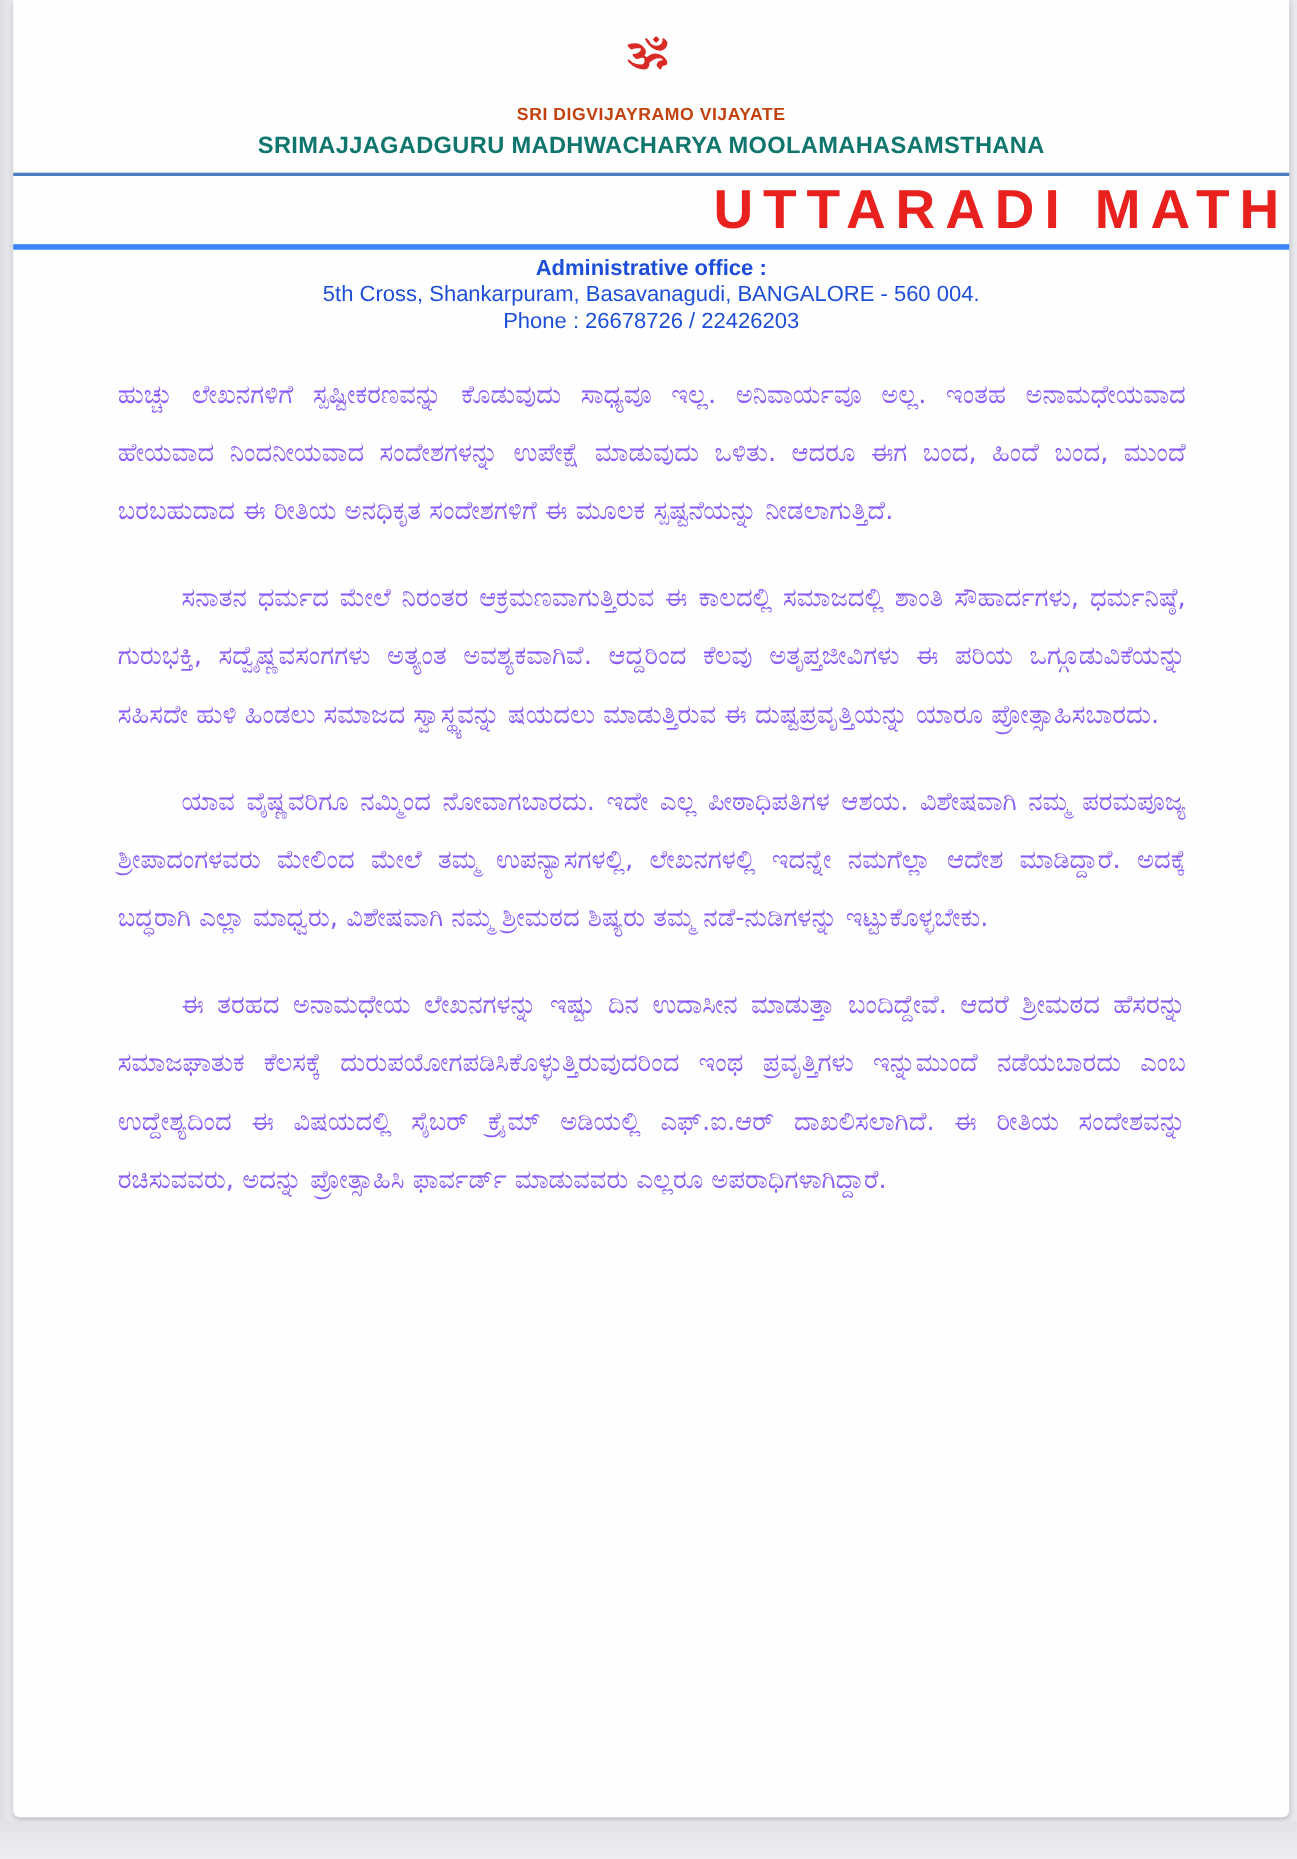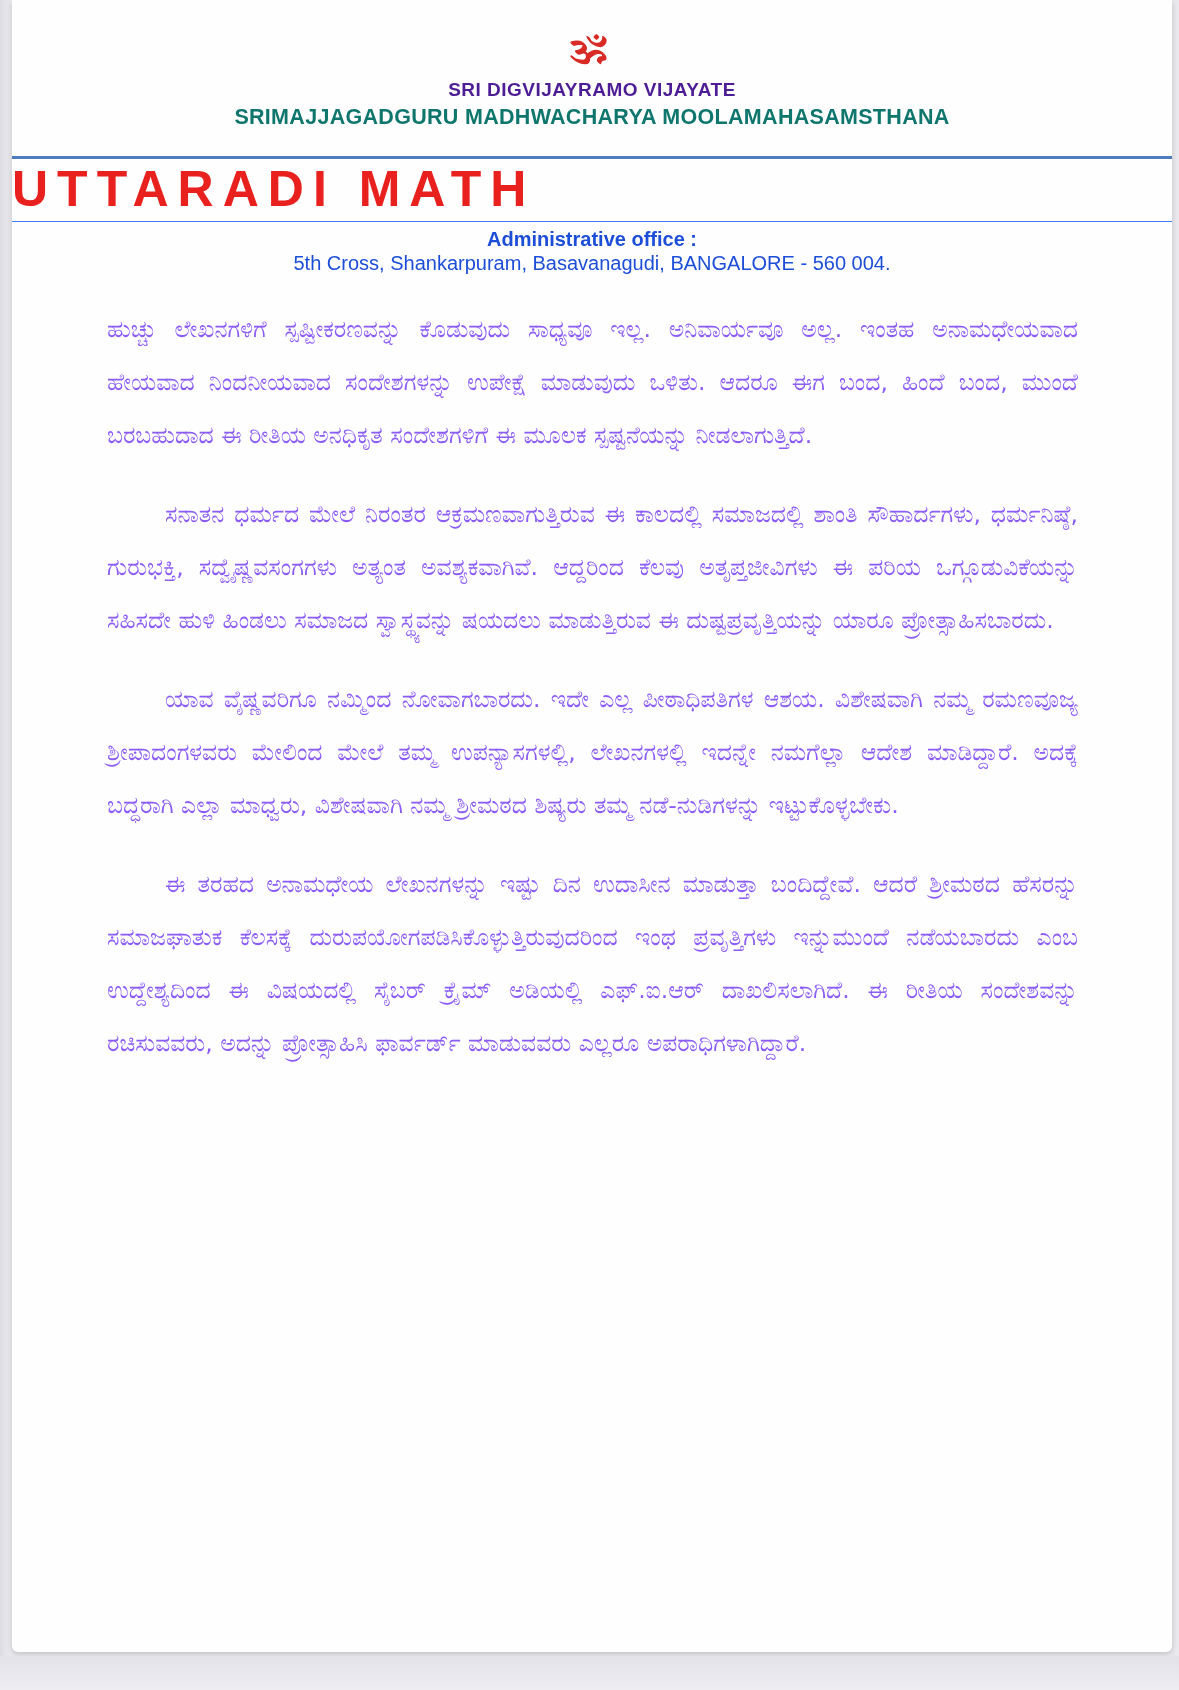--- a/index.html
+++ b/index.html
@@ -27,40 +27,40 @@
     text-align: center;
   }
   .om {
     color: #d92b26;
     font-size: 40px;
     line-height: 44px;
     font-weight: bold;
     font-family: "DejaVu Sans", sans-serif;
   }
   .motto {
-    margin-top: 6px;
-    color: #4c1d95;
-    font-size: 19px;
+    margin-top: 21px;
+    color: #c2410c;
+    font-size: 16px;
     font-weight: bold;
     line-height: 28px;
     letter-spacing: 0.5px;
   }
   .institution {
     color: #0f766e;
     font-size: 21.5px;
     font-weight: 600;
     line-height: 26px;
     letter-spacing: 0.3px;
   }
   .banner {
-    margin-top: 26px;
+    margin-top: 12px;
     border-top: 3px solid #4d7dbd;
-    border-bottom: 1px solid #3b82f6;
+    border-bottom: 5px solid #3b82f6;
     padding: 4px 0 6px 0;
-    text-align: left;
+    text-align: right;
   }
   .math-title {
     color: #e8201e;
     font-size: 50px;
     font-weight: bold;
     letter-spacing: 9px;
     line-height: 52px;
     font-family: "Liberation Sans", sans-serif;
   }
   .office-block {
@@ -135,26 +135,27 @@
   <div class="header">
     <div class="om">ॐ</div>
     <div class="motto">SRI DIGVIJAYRAMO VIJAYATE</div>
     <div class="institution">SRIMAJJAGADGURU MADHWACHARYA MOOLAMAHASAMSTHANA</div>
     <div class="banner">
       <div class="math-title">UTTARADI MATH</div>
     </div>
     <div class="office-block">
       <div class="office-label">Administrative office :</div>
       <div class="office-address">5th Cross, Shankarpuram, Basavanagudi, BANGALORE - 560 004.</div>
+      <div class="office-phone">Phone : 26678726 / 22426203</div>
     </div>
   </div>
 
   <div class="doc-body">
     <p class="para no-indent">ಹುಚ್ಚು ಲೇಖನಗಳಿಗೆ ಸ್ಪಷ್ಟೀಕರಣವನ್ನು ಕೊಡುವುದು ಸಾಧ್ಯವೂ ಇಲ್ಲ. ಅನಿವಾರ್ಯವೂ ಅಲ್ಲ. ಇಂತಹ ಅನಾಮಧೇಯವಾದ ಹೇಯವಾದ ನಿಂದನೀಯವಾದ ಸಂದೇಶಗಳನ್ನು ಉಪೇಕ್ಷೆ ಮಾಡುವುದು ಒಳಿತು. ಆದರೂ ಈಗ ಬಂದ, ಹಿಂದೆ ಬಂದ, ಮುಂದೆ ಬರಬಹುದಾದ ಈ ರೀತಿಯ ಅನಧಿಕೃತ ಸಂದೇಶಗಳಿಗೆ ಈ ಮೂಲಕ ಸ್ಪಷ್ಟನೆಯನ್ನು ನೀಡಲಾಗುತ್ತಿದೆ.</p>
     <p class="para">ಸನಾತನ ಧರ್ಮದ ಮೇಲೆ ನಿರಂತರ ಆಕ್ರಮಣವಾಗುತ್ತಿರುವ ಈ ಕಾಲದಲ್ಲಿ ಸಮಾಜದಲ್ಲಿ ಶಾಂತಿ ಸೌಹಾರ್ದಗಳು, ಧರ್ಮನಿಷ್ಠೆ, ಗುರುಭಕ್ತಿ, ಸದ್ವೈಷ್ಣವಸಂಗಗಳು ಅತ್ಯಂತ ಅವಶ್ಯಕವಾಗಿವೆ. ಆದ್ದರಿಂದ ಕೆಲವು ಅತೃಪ್ತಜೀವಿಗಳು ಈ ಪರಿಯ ಒಗ್ಗೂಡುವಿಕೆಯನ್ನು ಸಹಿಸದೇ ಹುಳಿ ಹಿಂಡಲು ಸಮಾಜದ ಸ್ವಾಸ್ಥ್ಯವನ್ನು ಷಯದಲು ಮಾಡುತ್ತಿರುವ ಈ ದುಷ್ಟಪ್ರವೃತ್ತಿಯನ್ನು ಯಾರೂ ಪ್ರೋತ್ಸಾಹಿಸಬಾರದು.</p>
-    <p class="para">ಯಾವ ವೈಷ್ಣವರಿಗೂ ನಮ್ಮಿಂದ ನೋವಾಗಬಾರದು. ಇದೇ ಎಲ್ಲ ಪೀಠಾಧಿಪತಿಗಳ ಆಶಯ. ವಿಶೇಷವಾಗಿ ನಮ್ಮ ರಮಣವೂಜ್ಯ ಶ್ರೀಪಾದಂಗಳವರು ಮೇಲಿಂದ ಮೇಲೆ ತಮ್ಮ ಉಪನ್ಯಾಸಗಳಲ್ಲಿ, ಲೇಖನಗಳಲ್ಲಿ ಇದನ್ನೇ ನಮಗೆಲ್ಲಾ ಆದೇಶ ಮಾಡಿದ್ದಾರೆ. ಅದಕ್ಕೆ ಬದ್ಧರಾಗಿ ಎಲ್ಲಾ ಮಾಧ್ವರು, ವಿಶೇಷವಾಗಿ ನಮ್ಮ ಶ್ರೀಮಠದ ಶಿಷ್ಯರು ತಮ್ಮ ನಡೆ-ನುಡಿಗಳನ್ನು ಇಟ್ಟುಕೊಳ್ಳಬೇಕು.</p>
+    <p class="para">ಯಾವ ವೈಷ್ಣವರಿಗೂ ನಮ್ಮಿಂದ ನೋವಾಗಬಾರದು. ಇದೇ ಎಲ್ಲ ಪೀಠಾಧಿಪತಿಗಳ ಆಶಯ. ವಿಶೇಷವಾಗಿ ನಮ್ಮ ಪರಮಪೂಜ್ಯ ಶ್ರೀಪಾದಂಗಳವರು ಮೇಲಿಂದ ಮೇಲೆ ತಮ್ಮ ಉಪನ್ಯಾಸಗಳಲ್ಲಿ, ಲೇಖನಗಳಲ್ಲಿ ಇದನ್ನೇ ನಮಗೆಲ್ಲಾ ಆದೇಶ ಮಾಡಿದ್ದಾರೆ. ಅದಕ್ಕೆ ಬದ್ಧರಾಗಿ ಎಲ್ಲಾ ಮಾಧ್ವರು, ವಿಶೇಷವಾಗಿ ನಮ್ಮ ಶ್ರೀಮಠದ ಶಿಷ್ಯರು ತಮ್ಮ ನಡೆ-ನುಡಿಗಳನ್ನು ಇಟ್ಟುಕೊಳ್ಳಬೇಕು.</p>
     <p class="para">ಈ ತರಹದ ಅನಾಮಧೇಯ ಲೇಖನಗಳನ್ನು ಇಷ್ಟು ದಿನ ಉದಾಸೀನ ಮಾಡುತ್ತಾ ಬಂದಿದ್ದೇವೆ. ಆದರೆ ಶ್ರೀಮಠದ ಹೆಸರನ್ನು ಸಮಾಜಘಾತುಕ ಕೆಲಸಕ್ಕೆ ದುರುಪಯೋಗಪಡಿಸಿಕೊಳ್ಳುತ್ತಿರುವುದರಿಂದ ಇಂಥ ಪ್ರವೃತ್ತಿಗಳು ಇನ್ನುಮುಂದೆ ನಡೆಯಬಾರದು ಎಂಬ ಉದ್ದೇಶ್ಯದಿಂದ ಈ ವಿಷಯದಲ್ಲಿ ಸೈಬರ್ ಕ್ರೈಮ್ ಅಡಿಯಲ್ಲಿ ಎಫ್.ಐ.ಆರ್ ದಾಖಲಿಸಲಾಗಿದೆ. ಈ ರೀತಿಯ ಸಂದೇಶವನ್ನು ರಚಿಸುವವರು, ಅದನ್ನು ಪ್ರೋತ್ಸಾಹಿಸಿ ಫಾರ್ವರ್ಡ್ ಮಾಡುವವರು ಎಲ್ಲರೂ ಅಪರಾಧಿಗಳಾಗಿದ್ದಾರೆ.</p>
   </div>
 
 
 </div>
 
 <div class="bottom-strip"></div>
 
 </body></html>

